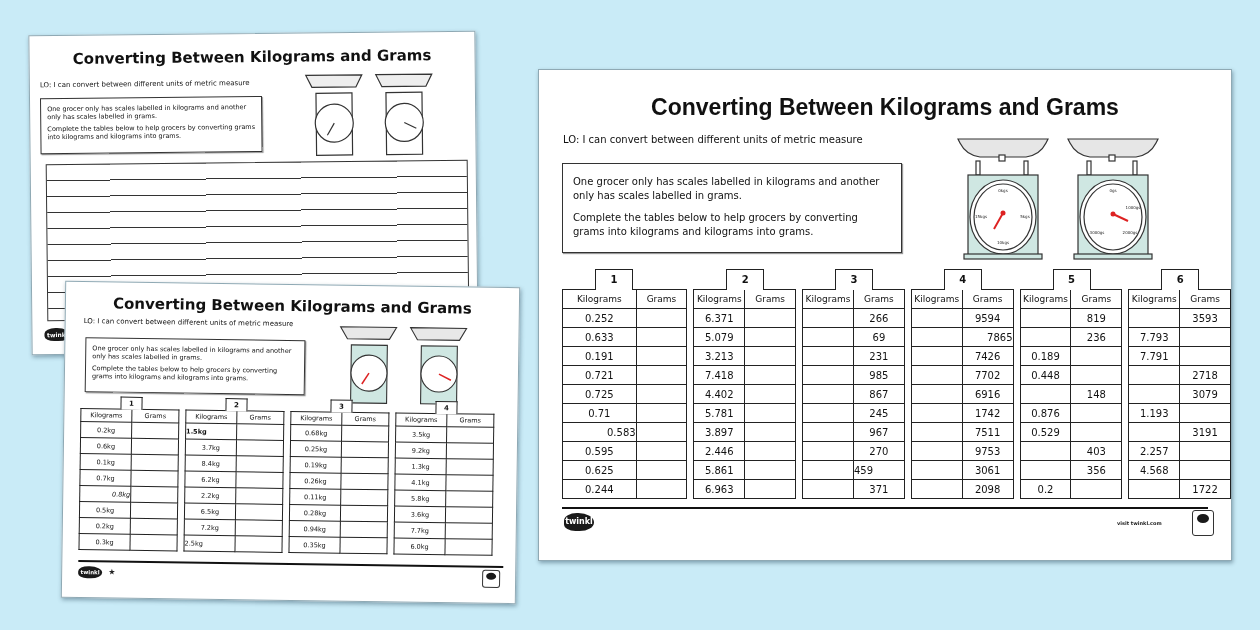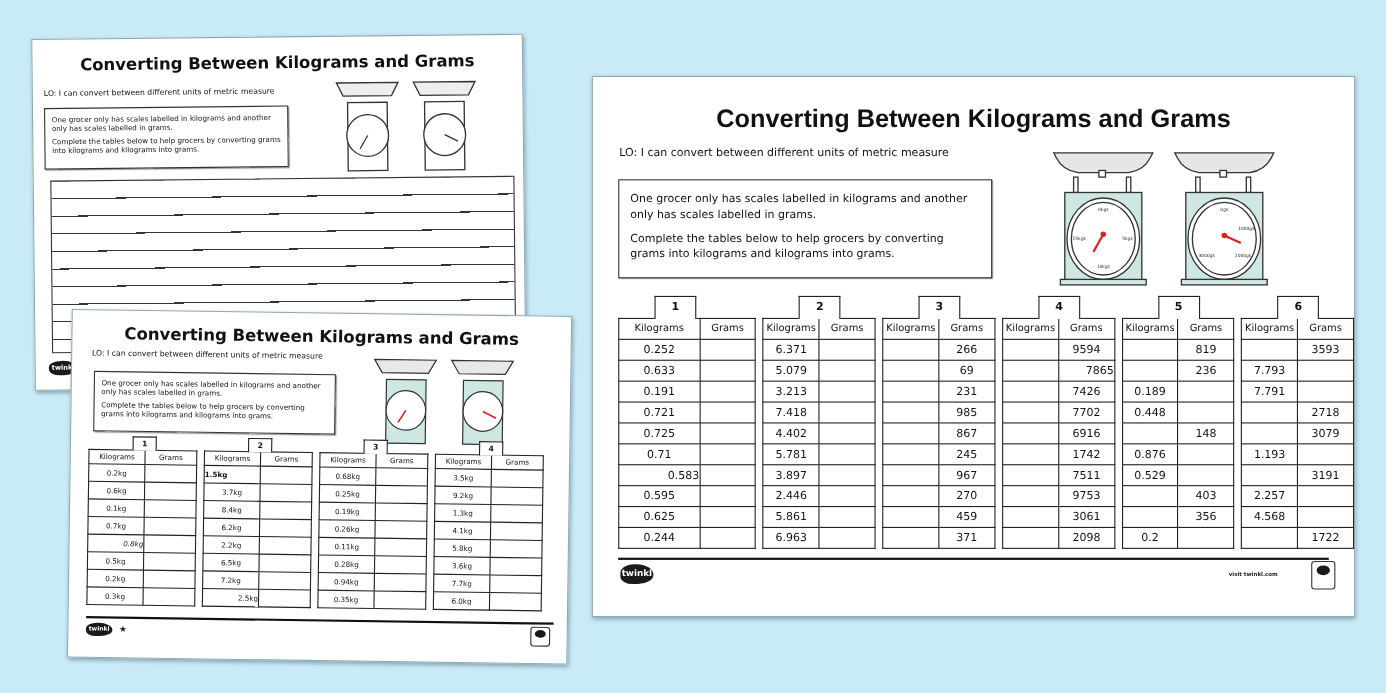--- a/index.html
+++ b/index.html
@@ -159,21 +159,21 @@
             </tr>
         <tr style="height:16px;">
               <td style="text-align:center;">6.5kg</td>
               <td></td>
             </tr>
         <tr style="height:16px;">
               <td style="text-align:center;">7.2kg</td>
               <td></td>
             </tr>
         <tr style="height:16px;">
-              <td style="text-align:right;margin-top:20px;">2.5kg</td>
+              <td style="text-align:left;margin-top:20px;">2.5kg</td>
               <td></td>
             </tr>
       </tbody>
         </table>
     </div>
 
     <div class="tbl-wrap">
       <div class="tbl-num" style="left:40px; top:-12px; width:20px; height:12px; font-size:7px; line-height:12px;">3</div>
       <table class="wt" style="font-size:6.5px;">
         <tbody>
@@ -455,21 +455,21 @@
         <tr style="height:19px;">
               <td style="text-align:center;"></td>
               <td style="text-align:center;">967</td>
             </tr>
         <tr style="height:19px;">
               <td style="text-align:center;"></td>
               <td style="text-align:center;">270</td>
             </tr>
         <tr style="height:19px;">
               <td style="text-align:center;"></td>
-              <td style="text-align:center;">459</td>
+              <td style="">459</td>
             </tr>
         <tr style="height:19px;">
               <td style="text-align:center;"></td>
               <td style="text-align:center;">371</td>
             </tr>
       </tbody>
         </table>
     </div>
 
     <div class="tbl-wrap">

